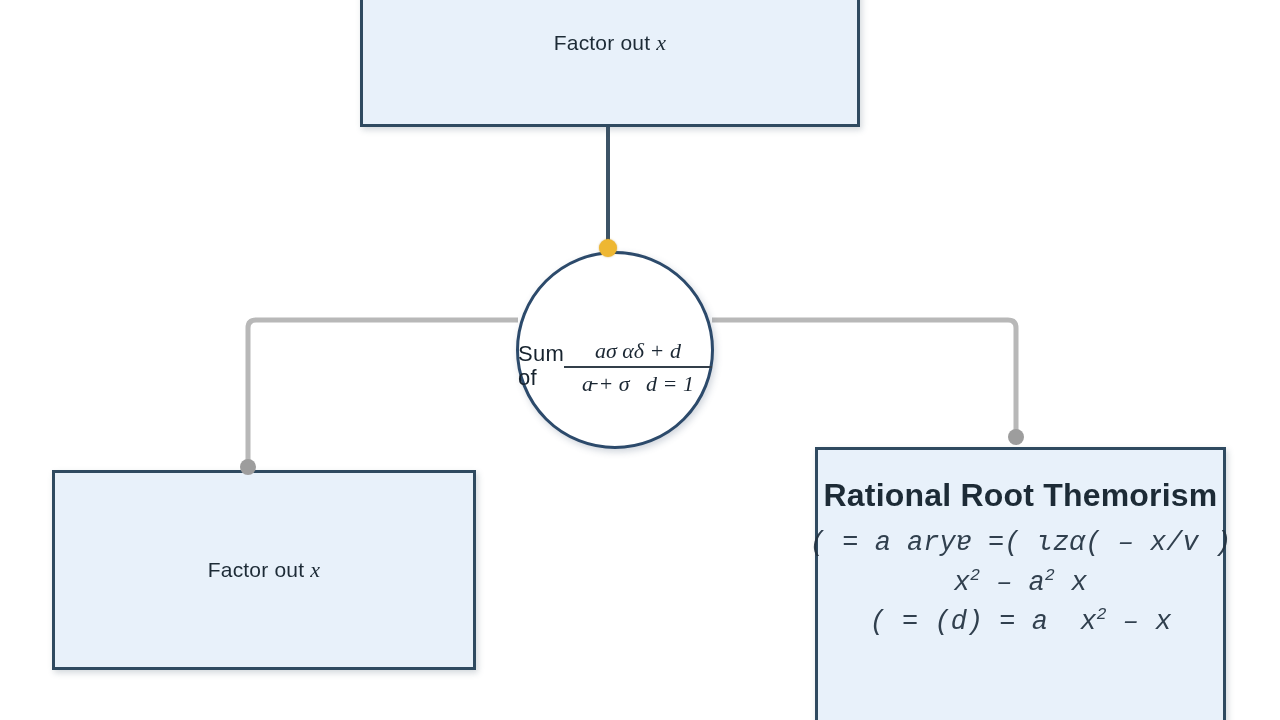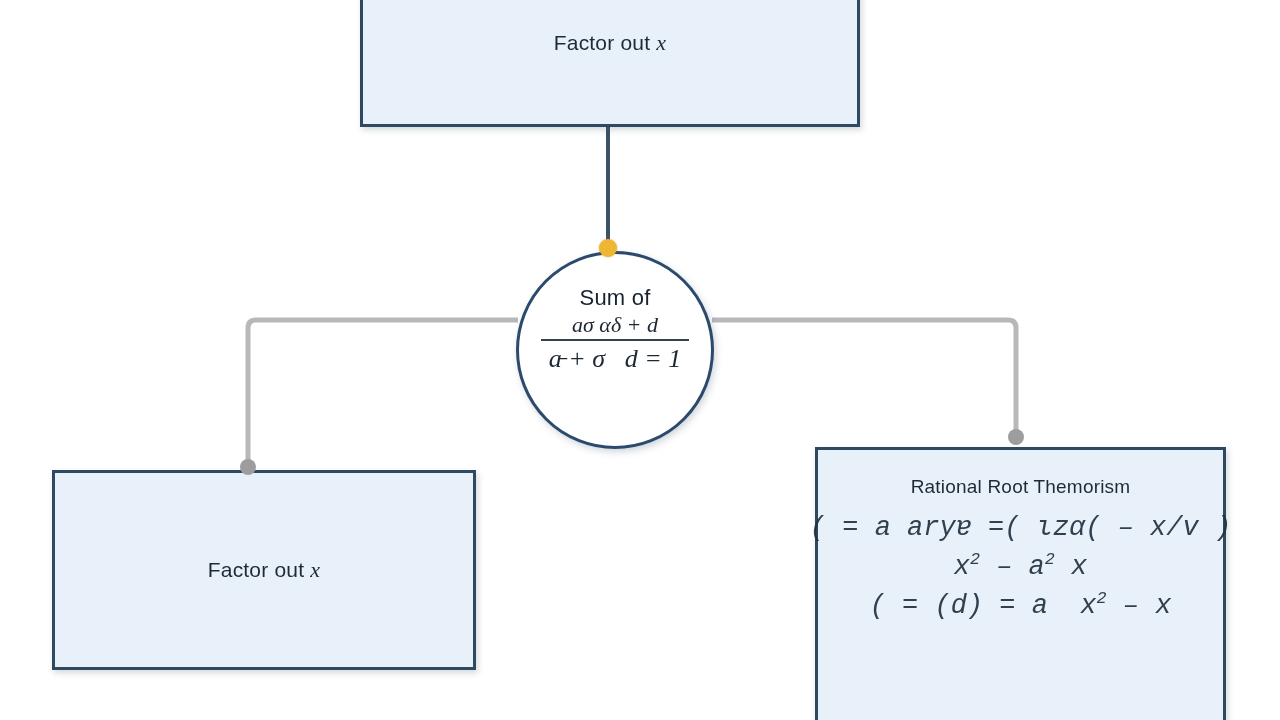--- a/index.html
+++ b/index.html
@@ -81,22 +81,22 @@
     color: #1d2b36;
     white-space: pre;
   }
   .node-label .mathvar {
     font-family: "Liberation Serif", serif;
     font-style: italic;
     font-size: 22px;
   }
 
   #node-bottom-right .node-label {
-    font-size: 19px;
-    font-weight: 400;
+    font-size: 32px;
+    font-weight: 700;
     margin-bottom: 6px;
   }
 
   
   .math-line {
     font-family: Liberation Mono, monospace;
     font-style: italic;
     color: #223240;
     text-align: center;
     line-height: 1.05;
@@ -120,23 +120,23 @@
     z-index: 3;
     left: 516px;
     top: 251px;
     width: 198px;
     height: 198px;
     border-radius: 50%;
     background: #ffffff;
     border: 3px solid #2c4a6b;
     box-shadow: 2px 3px 7px rgba(60,80,110,0.24);
     display: flex;
-    flex-direction: column;
+    flex-direction: row;
     align-items: center;
-    justify-content: flex-start;
+    justify-content: center;
     padding-top: 32px;
     box-sizing: border-box;
   }
   #circle-title {
     font-size: 22px;
     font-weight: 500;
     color: #17232e;
     letter-spacing: 0.2px;
     line-height: 1.1;
   }
@@ -155,21 +155,21 @@
     line-height: 1.15;
     white-space: pre;
   }
   .frac-bar {
     width: 148px;
     height: 2px;
     background: #333f4a;
     margin: 2px 0 3px 0;
   }
   .frac-den {
-    font-size: 26px;
+    font-size: 22px;
     line-height: 1.15;
     white-space: pre;
   }
 
   
   .dot {
     position: absolute;
     z-index: 4;
     border-radius: 50%;
   }

